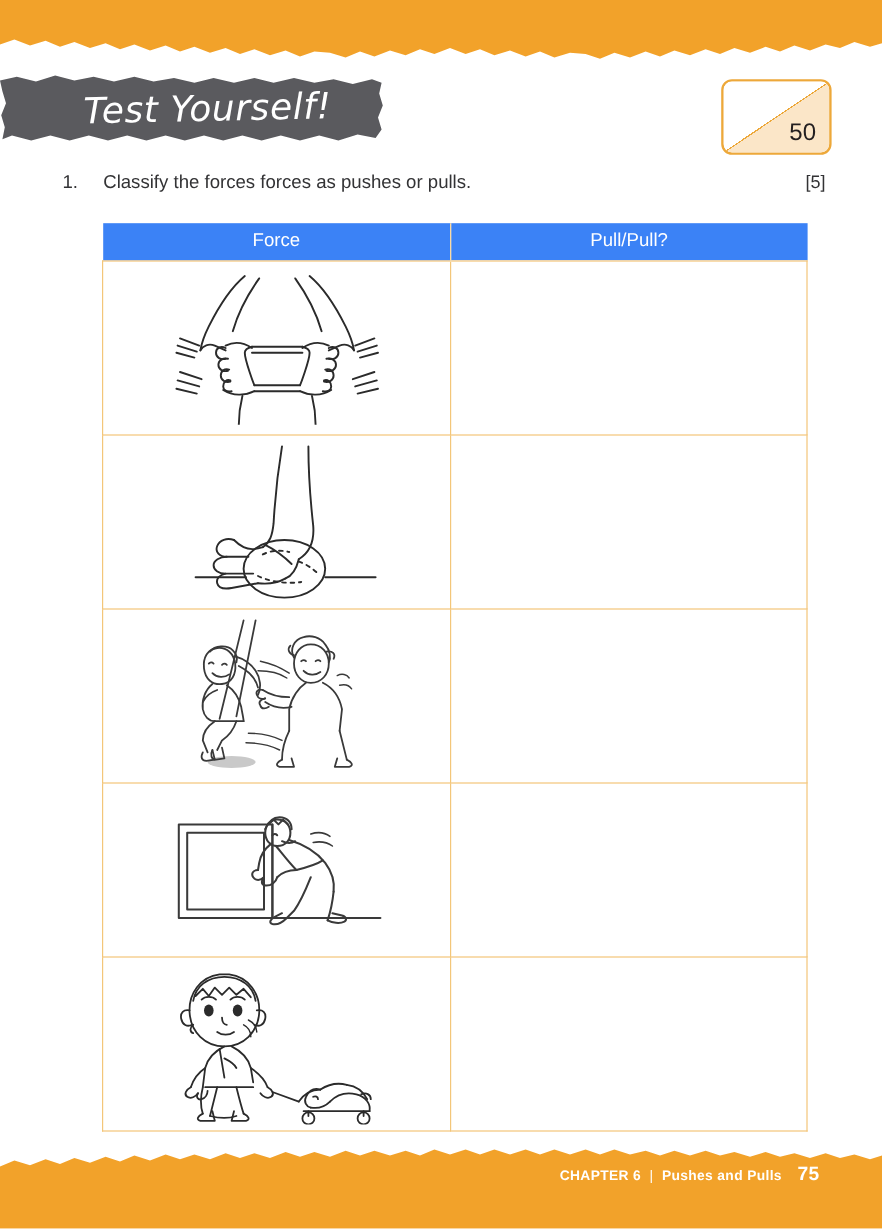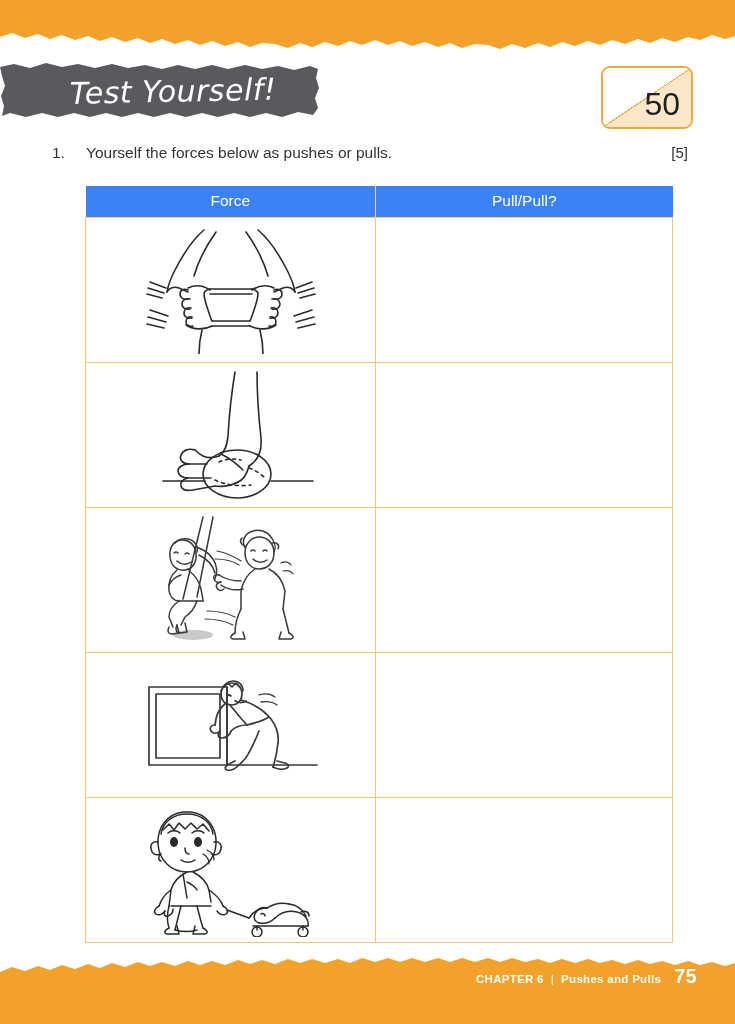--- a/index.html
+++ b/index.html
@@ -77,21 +77,21 @@
     inset: 0;
     background: linear-gradient(to bottom right,
                 #ffffff 0%, #ffffff 49.6%,
                 #EDA83A 49.6%, #EDA83A 50.6%,
                 #fbe6c8 50.6%, #fbe6c8 100%);
   }
   .score-value {
     position: absolute;
     right: 11px;
     bottom: 4px;
-    font-size: 32px;
+    font-size: 20px;
     color: #231f20;
     font-family: "Liberation Sans", sans-serif;
     text-align: center;
   }
 
   
   .question-row {
     position: absolute;
     left: 52px;
     top: 144px;
@@ -148,34 +148,34 @@
   .answer-cell { background: #ffffff; }
 
   .illus {
     display: block;
     margin: 0 auto;
   }
 
   
   .footer-text {
     position: absolute;
-    right: 38px;
+    right: 52px;
     bottom: 36px;
     z-index: 5;
     color: #ffffff;
     font-size: 11.5px;
     font-weight: bold;
     letter-spacing: 0.3px;
     display: flex;
     align-items: baseline;
     gap: 7px;
   }
   .footer-sep { font-weight: normal; }
   .page-number {
-    font-size: 20px;
+    font-size: 16px;
     font-weight: bold;
     margin-left: 6px;
   }
 </style>
 </head>
 <body>
 
 <div class="torn-bar torn-top">
   <svg viewBox="0 0 735 52" preserveAspectRatio="none">
     <path fill="#F2A22A" d="M0,0 H735 V36 L725,39 L712,35 L700,40 L688,37 L675,42 L662,38
@@ -199,21 +199,21 @@
   <div class="banner-title">Test Yourself!</div>
 </div>
 
 <div class="score-box">
   <div class="diag"></div>
   <div class="score-value">50</div>
 </div>
 
 <div class="question-row">
   <span class="q-number">1.</span>
-  <span class="q-text">Yourself the forces below as pushes or pulls.</span>
+  <span class="q-text">Classify the forces forces as pushes or pulls.</span>
   <span class="q-marks">[5]</span>
 </div>
 
 <table class="force-table">
   <colgroup>
     <col class="col-force">
     <col class="col-answer">
   </colgroup>
   <thead>
     <tr>

